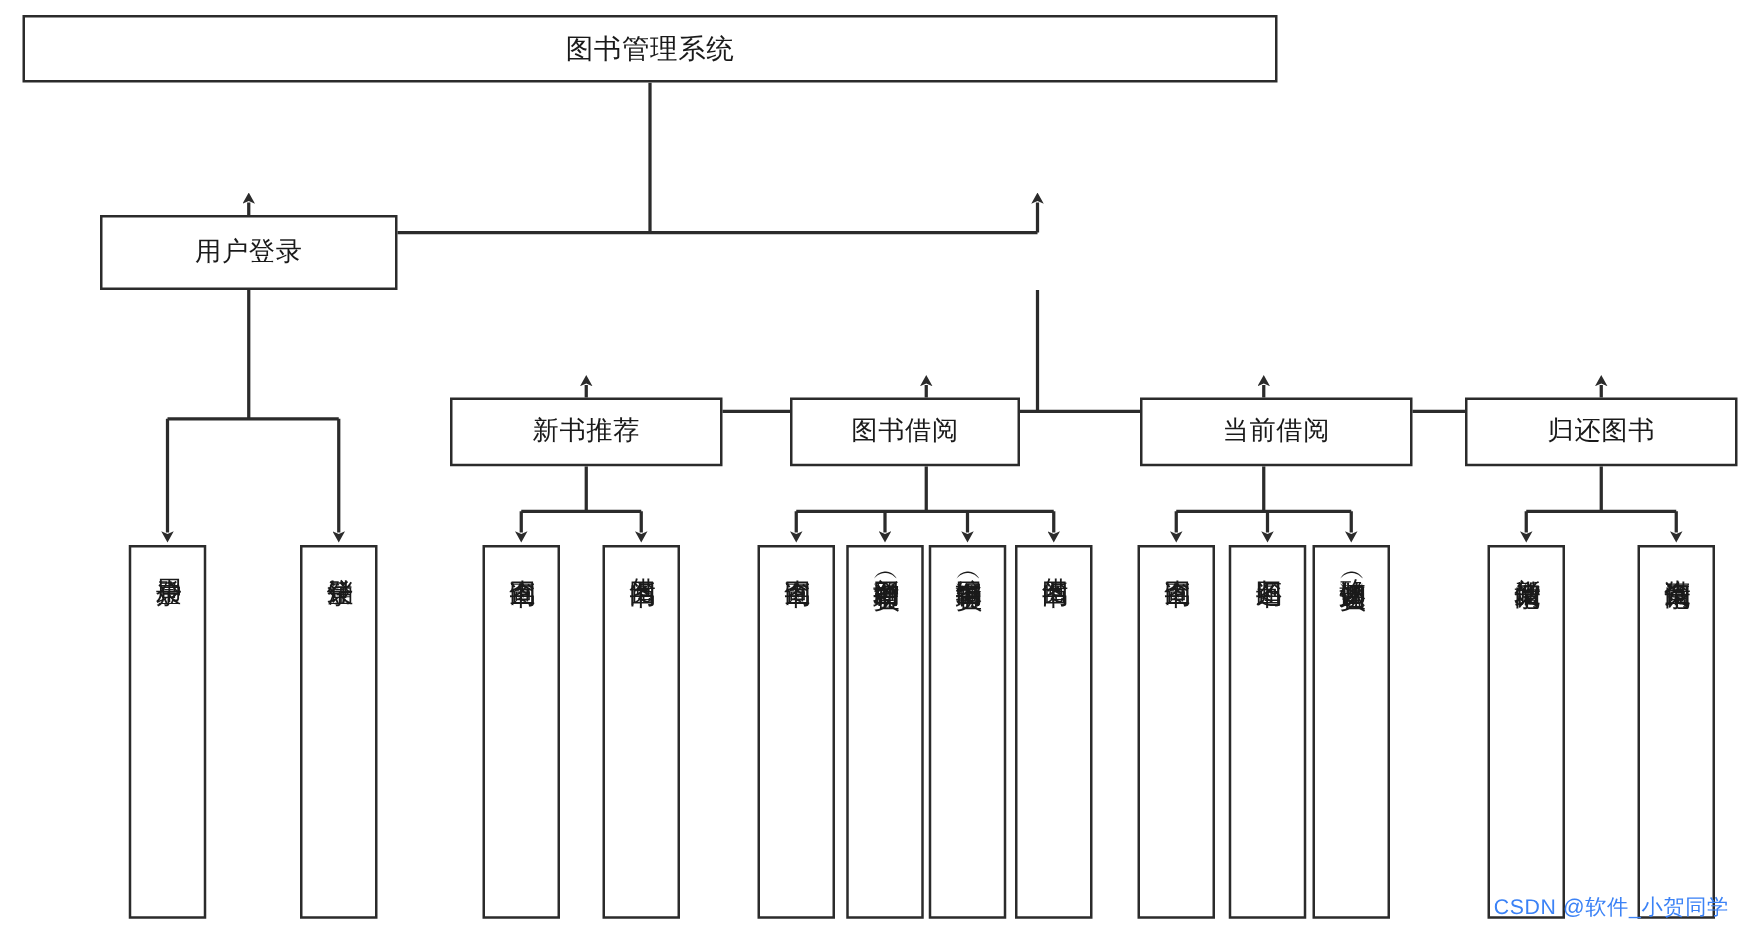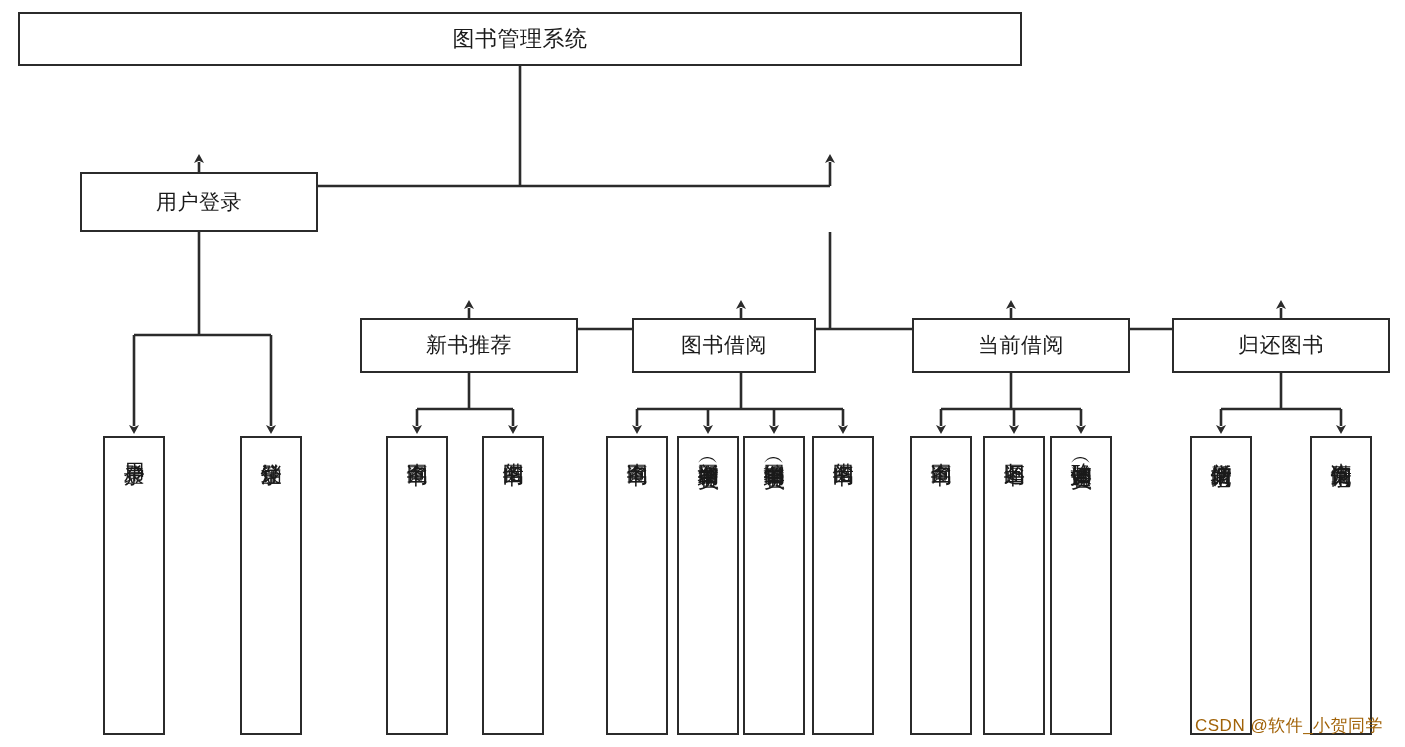--- a/index.html
+++ b/index.html
@@ -62,21 +62,21 @@
     text-orientation: upright;
     font-size: 21px;
     line-height: 1.16;
     letter-spacing: 1px;
     white-space: nowrap;
     height: auto;
   }
   .watermark {
     position: absolute;
     font-size: 17px;
-    color: #a16207;
+    color: #3b82f6;
     white-space: nowrap;
     z-index: 5;
     letter-spacing: 0.5px;
   }
 </style>
 </head>
 <body>
 
 <div id="diagram-root">
 

